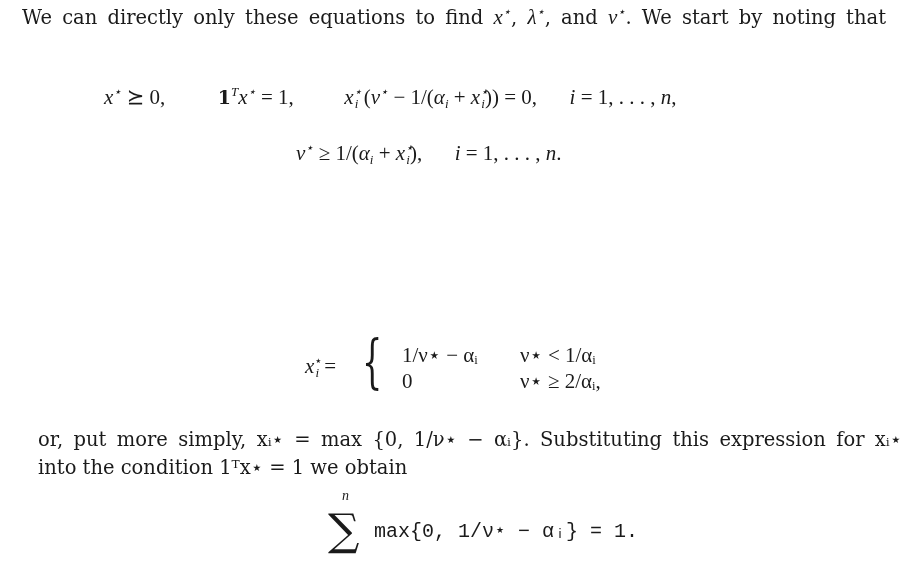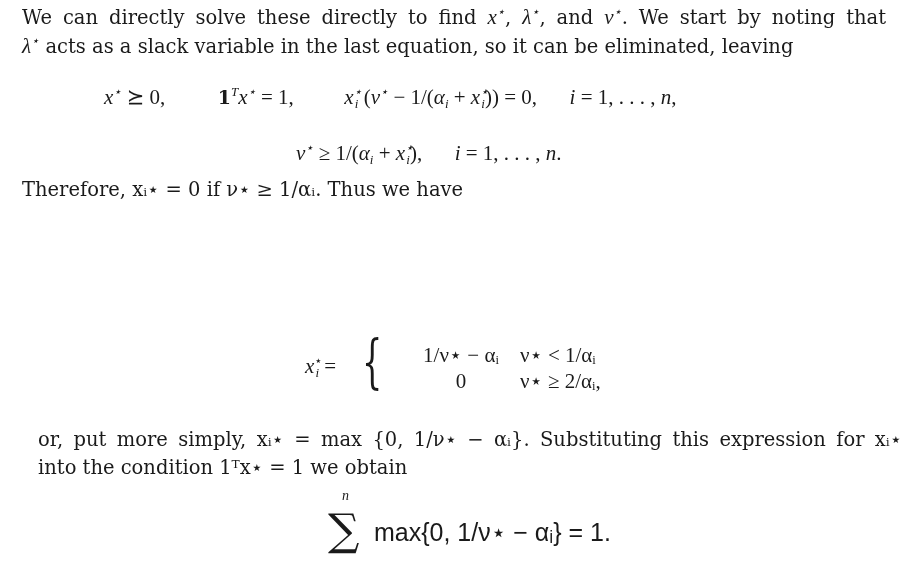--- a/index.html
+++ b/index.html
@@ -97,21 +97,20 @@
     transform: scaleX(0.55);
     transform-origin: left center;
     font-weight: 200;
   }
   .cases .row {
     position: absolute;
     left: 97px;
     font-family: "Liberation Serif", serif;
     font-size: 21px;
     line-height: 26px;
-    text-align: center;
   }
   .cases .row .c1 { display: inline-block; width: 118px; }
   .sum {
     position: absolute;
     left: 306px;
     top: 488px;
     width: 320px;
     height: 95px;
   }
   .sum .sig {
@@ -135,53 +134,51 @@
     left: 6px;
     top: 68px;
     font-family: Liberation Mono, monospace;
     font-size: 12px;
     margin-top: 40px;
   }
   .sum .body {
     position: absolute;
     left: 46px;
     top: 30px;
-    font-family: Liberation Sans, sans-serif;
-    font-size: 25px;
+    font-family: Liberation Mono, monospace;
+    font-size: 20px;
     white-space: nowrap;
   }
 </style>
 </head>
 <body>
 
 <div class="page">
 
   <p class="para" style="position:absolute; top:3px; left:0;">
-    <span class="line"><span>We can directly solve these directly to find </span><span class="m"><span>x</span><span class="sup">⋆</span></span><span>, </span><span class="m"><span>λ</span><span class="sup">⋆</span></span><span>, and </span><span class="m"><span>ν</span><span class="sup">⋆</span></span><span>. We start by noting that</span></span>
-    <span class="line last"><span class="m"><span>λ</span><span class="sup">⋆</span></span><span> acts as a slack variable in the last equation, so it can be eliminated, leaving</span></span>
+    <span class="line"><span>We can directly only these equations to find </span><span class="m"><span>x</span><span class="sup">⋆</span></span><span>, </span><span class="m"><span>λ</span><span class="sup">⋆</span></span><span>, and </span><span class="m"><span>ν</span><span class="sup">⋆</span></span><span>. We start by noting that</span></span>
   </p>
 
   <div class="eq" style="left:82px; top:83px;text-align:center;">
     <span class="m"><span>x</span><span class="sup">⋆</span></span><span class="mu"> ⪰ 0,</span>
     <span class="gap" style="width:42px"></span>
     <span class="bold1">1</span><span class="sup" style="font-style:italic">T</span><span class="m"><span>x</span><span class="sup">⋆</span></span><span class="mu"> = 1,</span>
     <span class="gap" style="width:40px"></span>
     <span class="m"><span>x</span><span class="sup">⋆</span><span class="sub" style="margin-left:-7px">i</span></span><span class="mu"> (</span><span class="m"><span>ν</span><span class="sup">⋆</span></span><span class="mu"> − 1/(</span><span class="m"><span>α</span><span class="sub">i</span></span><span class="mu"> + </span><span class="m"><span>x</span><span class="sup">⋆</span><span class="sub" style="margin-left:-7px">i</span></span><span class="mu">)) = 0,</span>
     <span class="gap" style="width:22px"></span>
     <span class="m">i</span><span class="mu"> = 1, . . . , </span><span class="m">n</span><span class="mu">,</span>
   </div>
 
   <div class="eq" style="left:274px; top:139px;">
     <span class="m"><span>ν</span><span class="sup">⋆</span></span><span class="mu"> ≥ 1/(</span><span class="m"><span>α</span><span class="sub">i</span></span><span class="mu"> + </span><span class="m"><span>x</span><span class="sup">⋆</span><span class="sub" style="margin-left:-7px">i</span></span><span class="mu">),</span>
     <span class="gap" style="width:22px"></span>
     <span class="m">i</span><span class="mu"> = 1, . . . , </span><span class="m">n</span><span class="mu">.</span>
   </div>
 
   <p class="para" style="position:absolute; top:176px; left:0;">
-    <span class="line last">Therefore, xᵢ⋆ = 0 if ν⋆ ≥ 1/αᵢ. Thus we have</span>
   </p>
 
   <div class="cases">
     <span class="lhs"><span class="m">x</span><span class="sup" style="font-style:normal">⋆</span><span class="sub" style="font-style:italic; margin-left:-7px">i</span><span> =</span></span>
     <span class="brace">{</span>
     <div class="row" style="top:6px">
       <span class="c1">1/ν⋆ − αᵢ</span><span>ν⋆ &lt; 1/αᵢ</span>
     </div>
     <div class="row" style="top:32px">
       <span class="c1">0</span><span>ν⋆ ≥ 2/αᵢ,</span>

